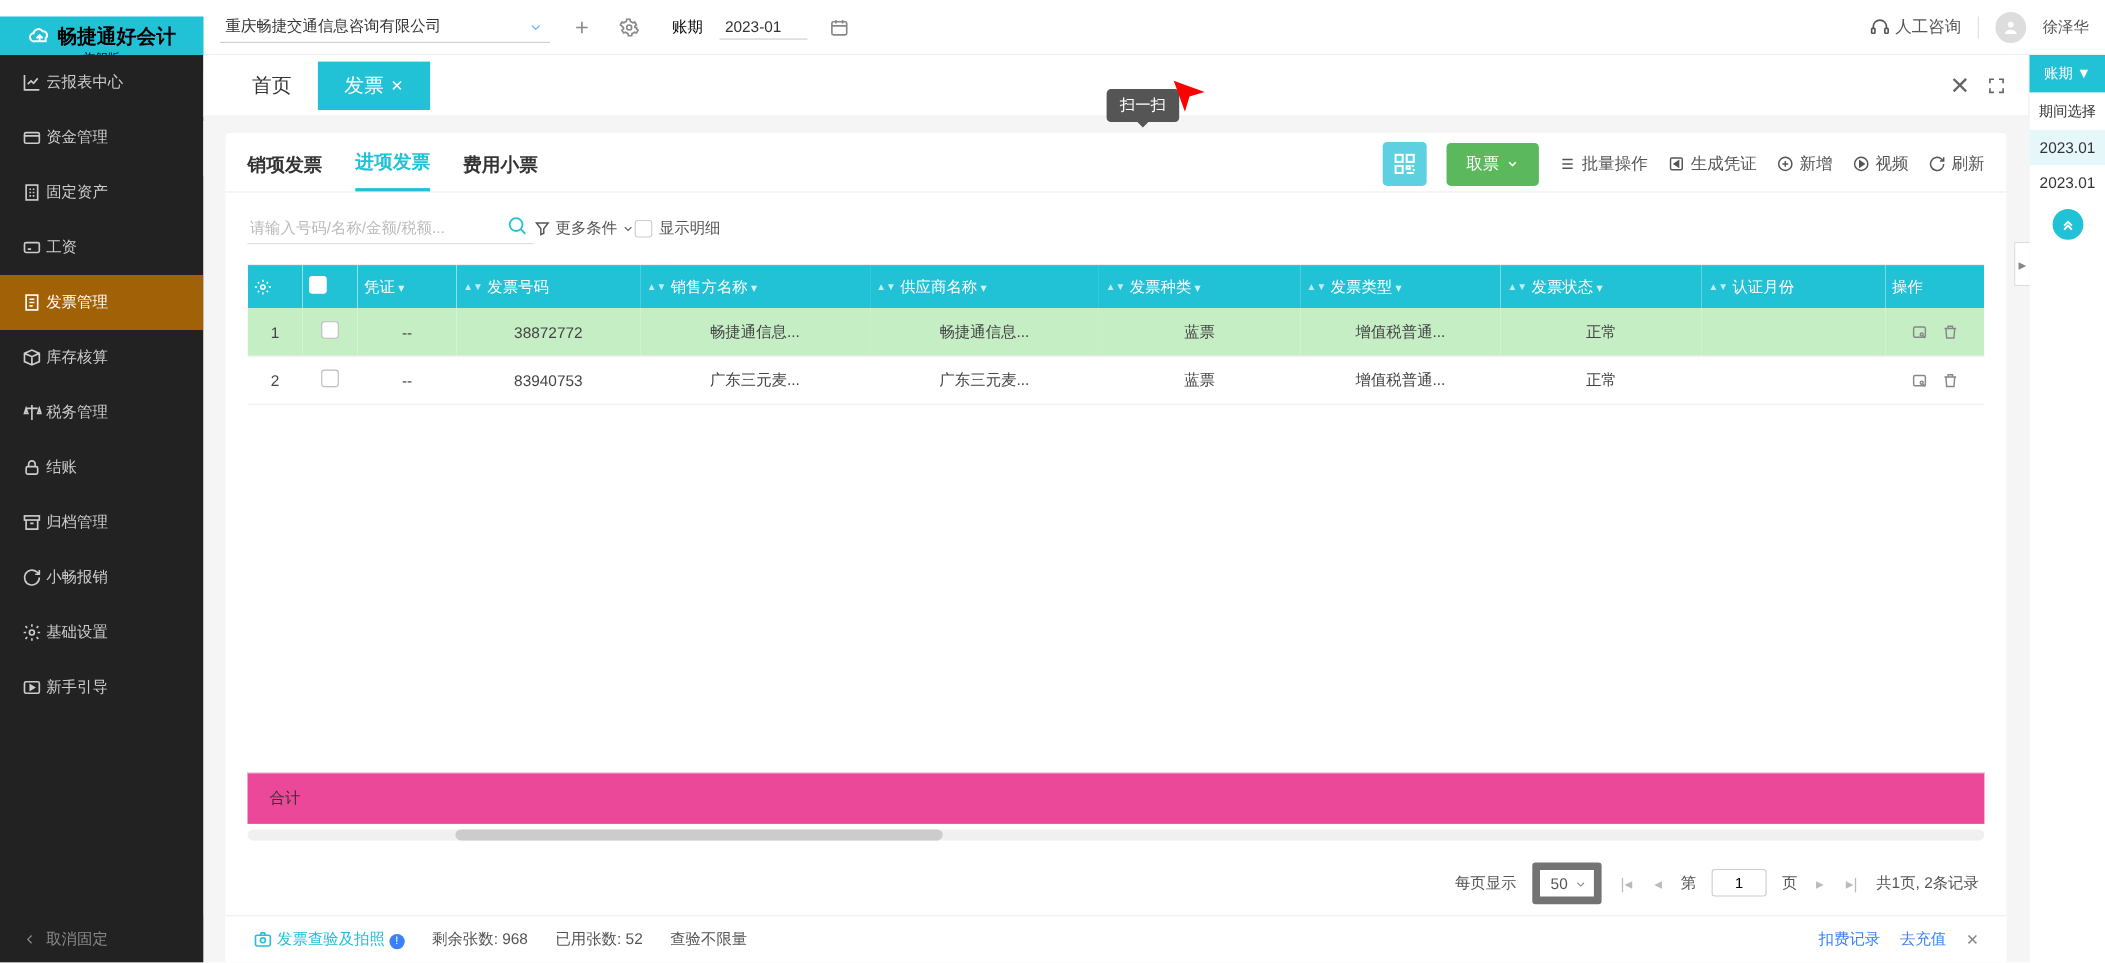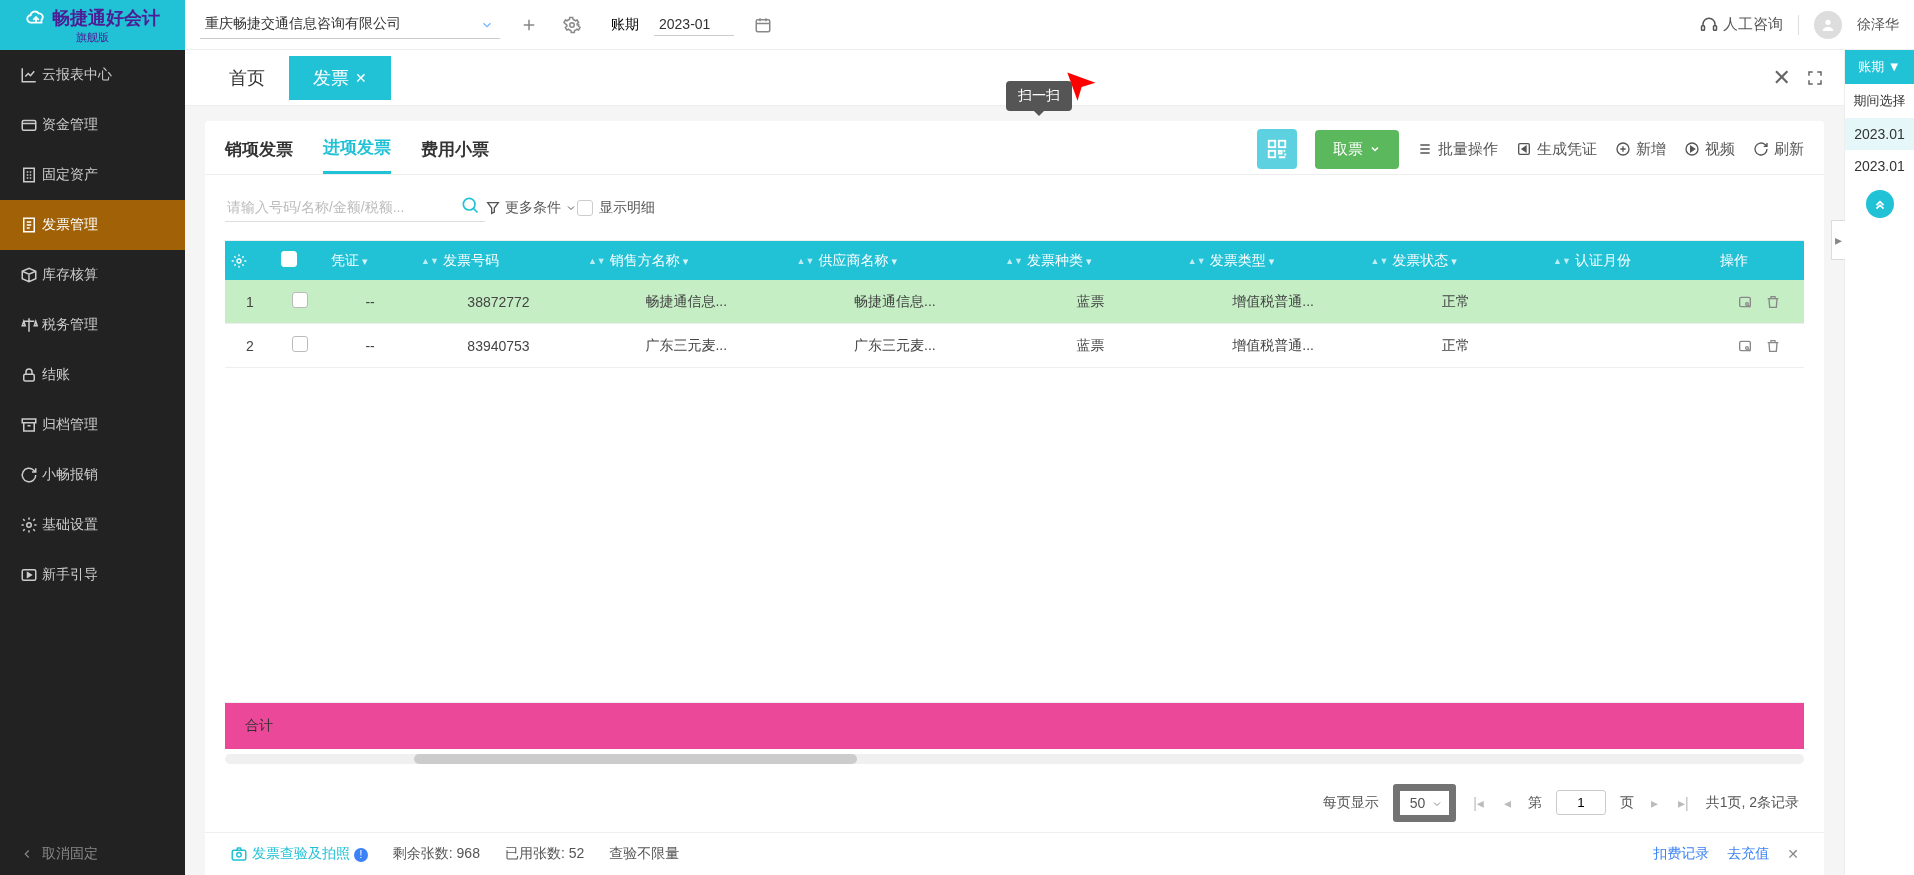--- a/index.html
+++ b/index.html
@@ -1,18 +1,18 @@
 <!DOCTYPE html>
 <html><head>
 <meta charset="utf-8">
 <style>
 * { box-sizing: border-box; margin: 0; padding: 0; }
 body { font-family: "Microsoft YaHei", Arial, sans-serif; font-size: 14px; color: #333; background:#fff; overflow:hidden; width:1914px; height:875px; position:relative; }
 .topbar { height:50px; background:#fff; display:flex; align-items:center; padding:0 15px; border-bottom:1px solid #eee; }
-.brand { width:185px; height:50px; background:#21c1d6; color:#4c1d95; display:flex; flex-direction:column; align-items:center; justify-content:center; position:absolute; left:0; top:0; }
+.brand { width:185px; height:50px; background:#21c1d6; color:#000000; display:flex; flex-direction:column; align-items:center; justify-content:center; position:absolute; left:0; top:15px; }
 .brand-title{font-size:18px; font-weight:bold; display:flex; align-items:center; gap:5px;}
 .brand-sub{font-size:11px;}
 .topbar-inner{ margin-left:185px; display:flex; align-items:center; gap:15px; width:calc(100% - 185px); }
 .company-sel{border:none; border-bottom:1px solid #ccc; padding:5px 30px 5px 5px; min-width:300px; color:#333; position:relative;}
 .icon-btn{ color:#888; cursor:pointer; padding:5px; }
 .period-label{color:#000000; margin-left:10px;}
 .period-val{border-bottom:1px solid #ccc; padding:3px 5px; min-width:80px;}
 .topbar-right{ margin-left:auto; display:flex; align-items:center; gap:15px; color:#555; }
 .divider{ width:1px; height:20px; background:#ddd; }
 .avatar{ width:28px; height:28px; border-radius:50%; background:#ddd; display:flex; align-items:center; justify-content:center; color:#fff; }
@@ -161,20 +161,27 @@
         </svg>
         <span>资金管理</span>
       </div>
     <div class="sidebar-item">
         <svg viewBox="0 0 24 24" fill="none" stroke="#ccc" stroke-width="2">
           <rect x="5" y="3" width="14" height="18"></rect>
           <path d="M9 8h2M13 8h2M9 12h2M13 12h2M9 16h2M13 16h2"></path>
         </svg>
         <span>固定资产</span>
       </div>
+    <div class="sidebar-item">
+        <svg viewBox="0 0 24 24" fill="none" stroke="#ccc" stroke-width="2">
+          <rect x="3" y="6" width="18" height="12" rx="2"></rect>
+          <path d="M7 14h4"></path>
+        </svg>
+        <span>工资</span>
+      </div>
     <div class="sidebar-item active">
         <svg viewBox="0 0 24 24" fill="none" stroke="#fff" stroke-width="2">
           <rect x="5" y="3" width="14" height="18"></rect>
           <path d="M9 8h6M9 12h6M9 16h4"></path>
         </svg>
         <span>发票管理</span>
       </div>
     <div class="sidebar-item">
         <svg viewBox="0 0 24 24" fill="none" stroke="#ccc" stroke-width="2">
           <path d="M3 7l9-4 9 4v10l-9 4-9-4zM3 7l9 4 9-4M12 11v10"></path>

